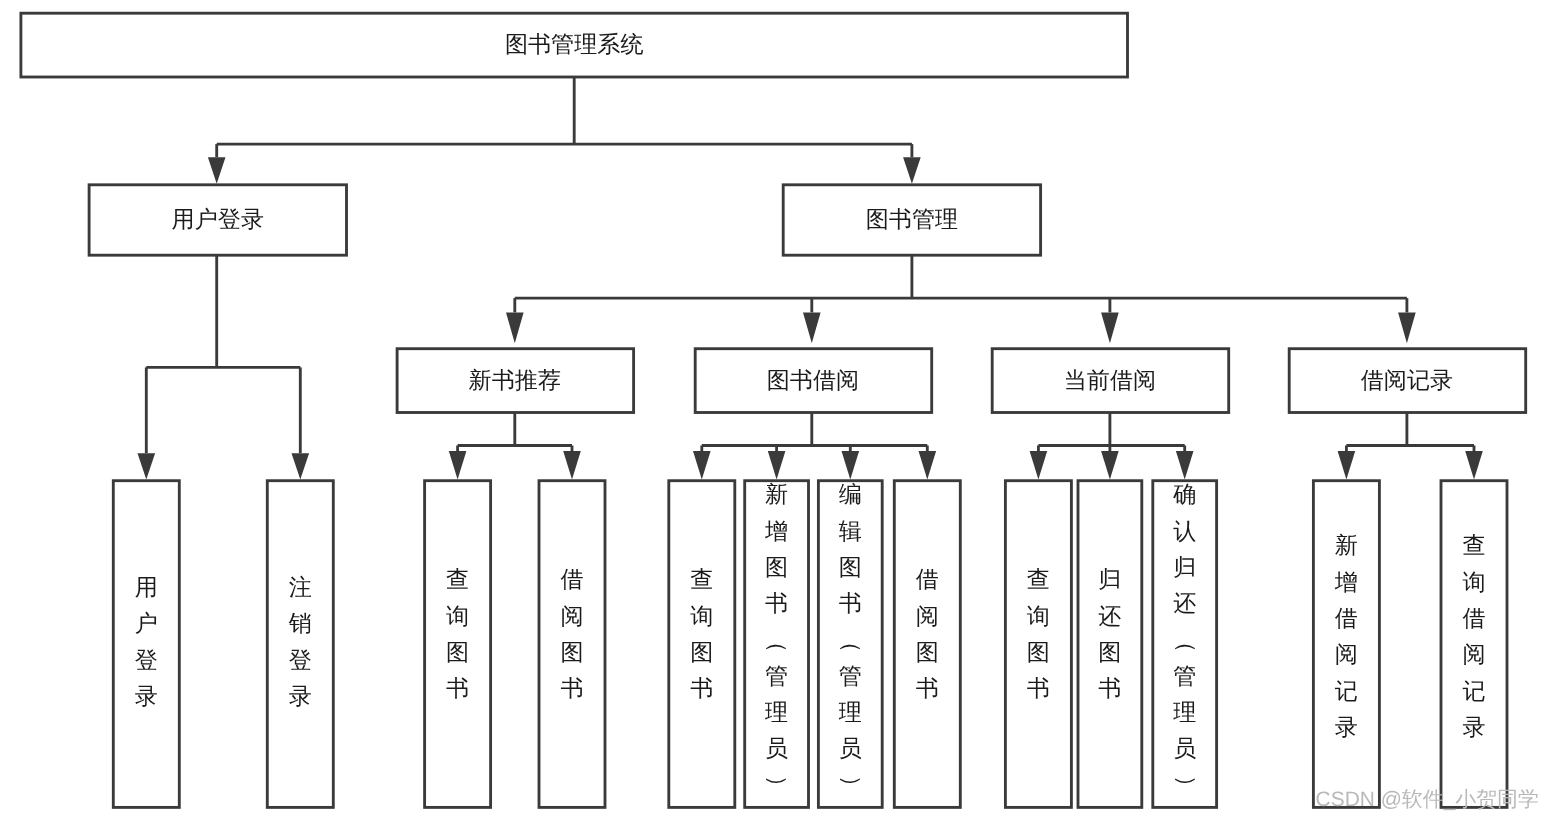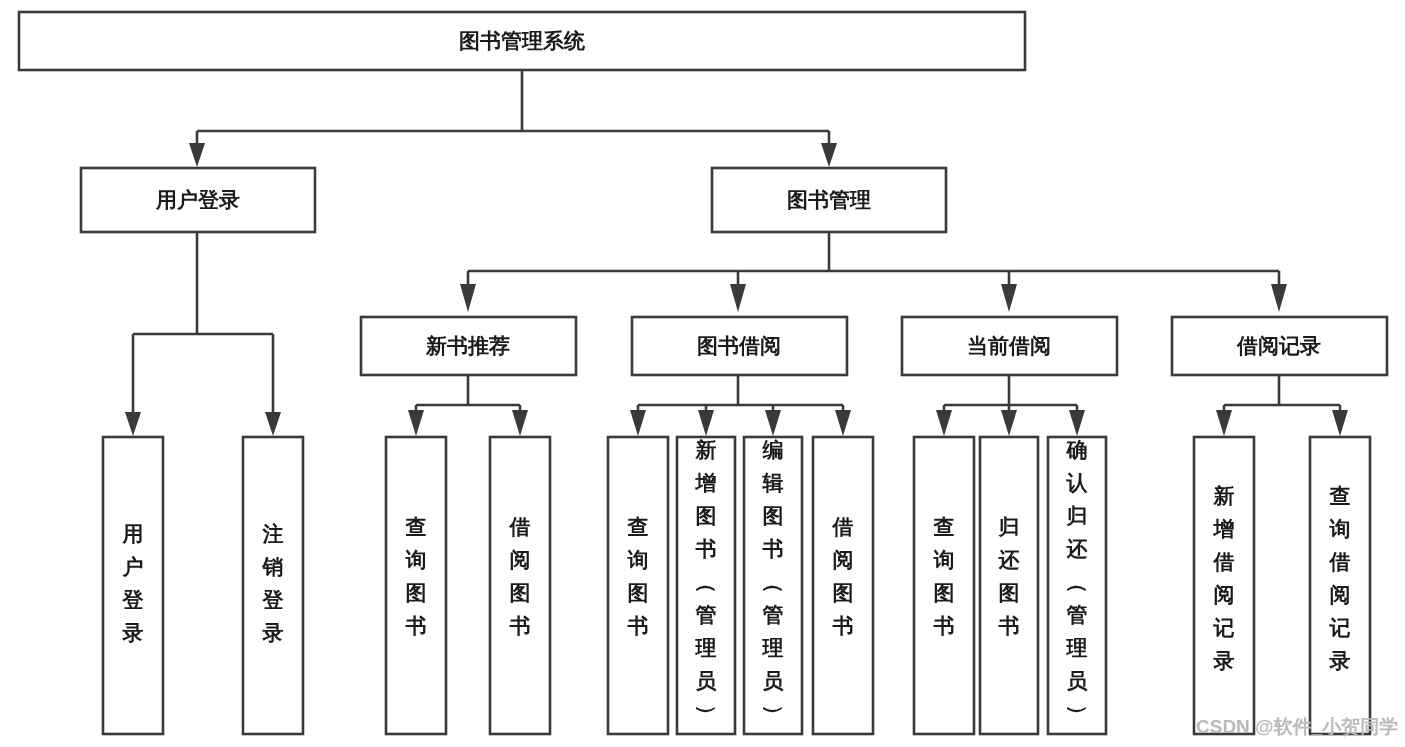--- a/index.html
+++ b/index.html
@@ -12,21 +12,20 @@
     height: 747px;
     font-family: "Liberation Sans", "DejaVu Sans", sans-serif;
     overflow: hidden;
     position: relative;
   }
   #diagram-root {
     position: absolute;
     left: 0; top: 0;
     width: 1405px;
     height: 747px;
-    font-weight: bold;
   }
   svg.diagram-canvas {
     display: block;
     width: 1405px;
     height: 747px;
   }
   .node-box {
     fill: #ffffff;
     stroke: #3a3a3a;
     stroke-width: 2.6;

